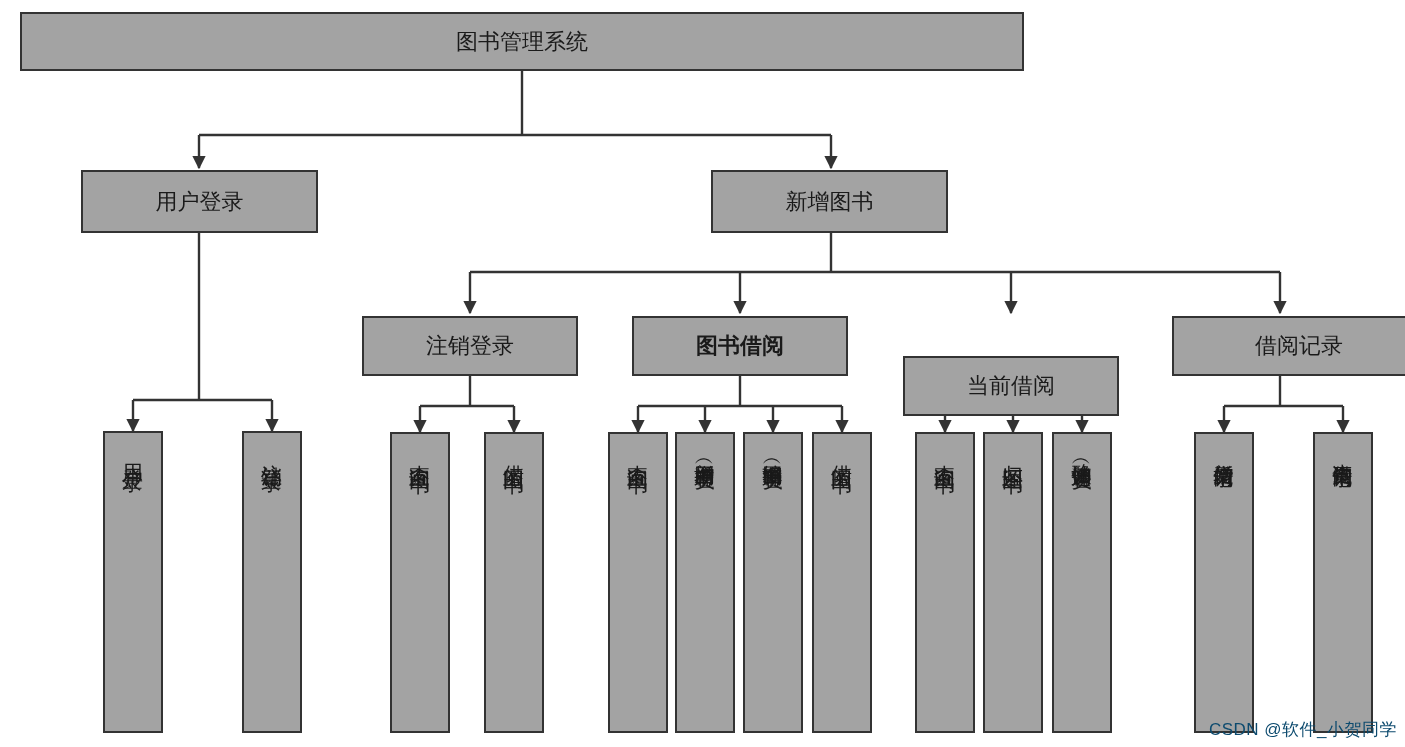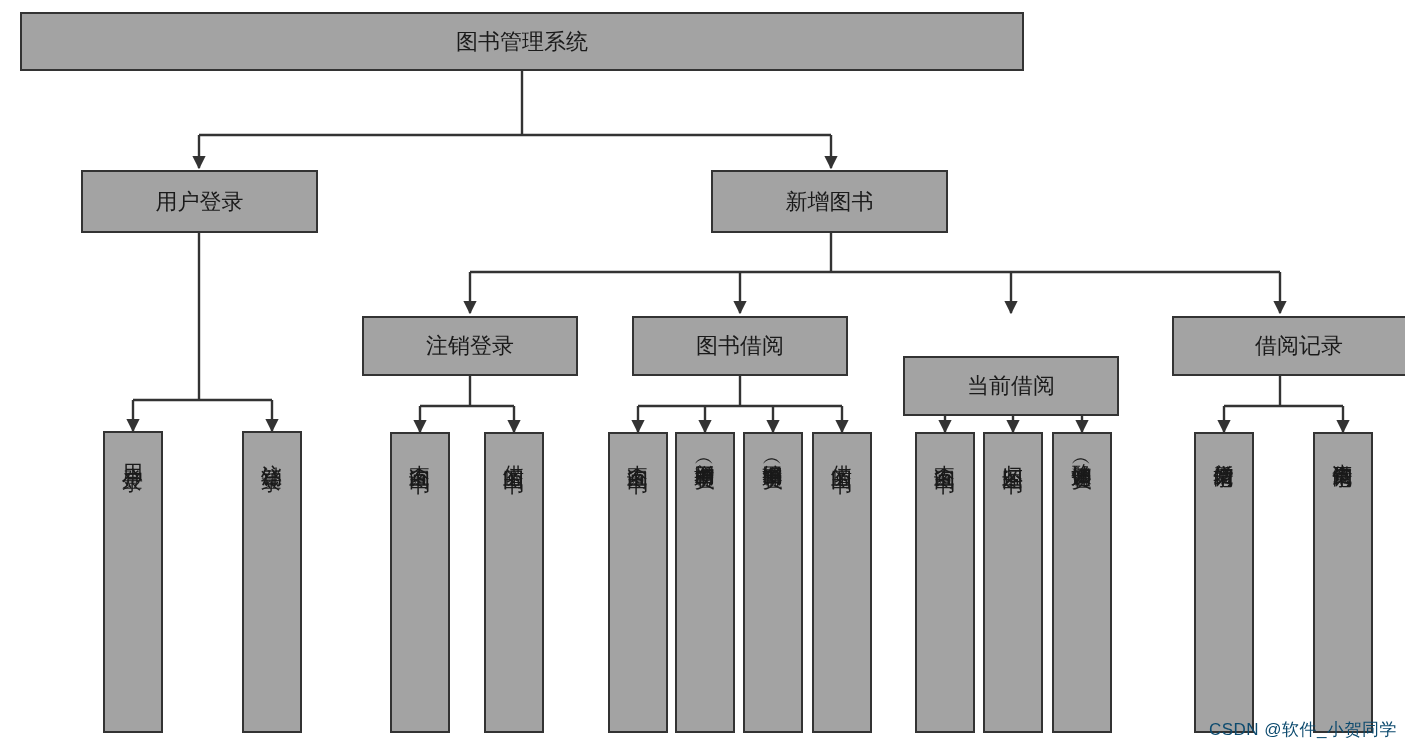--- a/index.html
+++ b/index.html
@@ -136,21 +136,21 @@
   </div>
 
   <div class="node horizontal" style="left:711px; top:170px; width:237px; height:63px;">
     <span class="label">新增图书</span>
   </div>
 
   <div class="node horizontal" style="left:362px; top:316px; width:216px; height:60px;">
     <span class="label">注销登录</span>
   </div>
 
-  <div class="node horizontal" style="left:632px; top:316px; width:216px; height:60px;">
+  <div class="node horizontal" style="left:632px; top:316px; width:216px; height:60px;font-weight:bold;">
     <span class="label">图书借阅</span>
   </div>
 
   <div class="node horizontal" style="left:903px; top:316px; width:216px; height:60px;margin-top:40px;">
     <span class="label">当前借阅</span>
   </div>
 
   <div class="node horizontal" style="left:1172px; top:316px; width:254px; height:60px;">
     <span class="label">借阅记录</span>
   </div>

